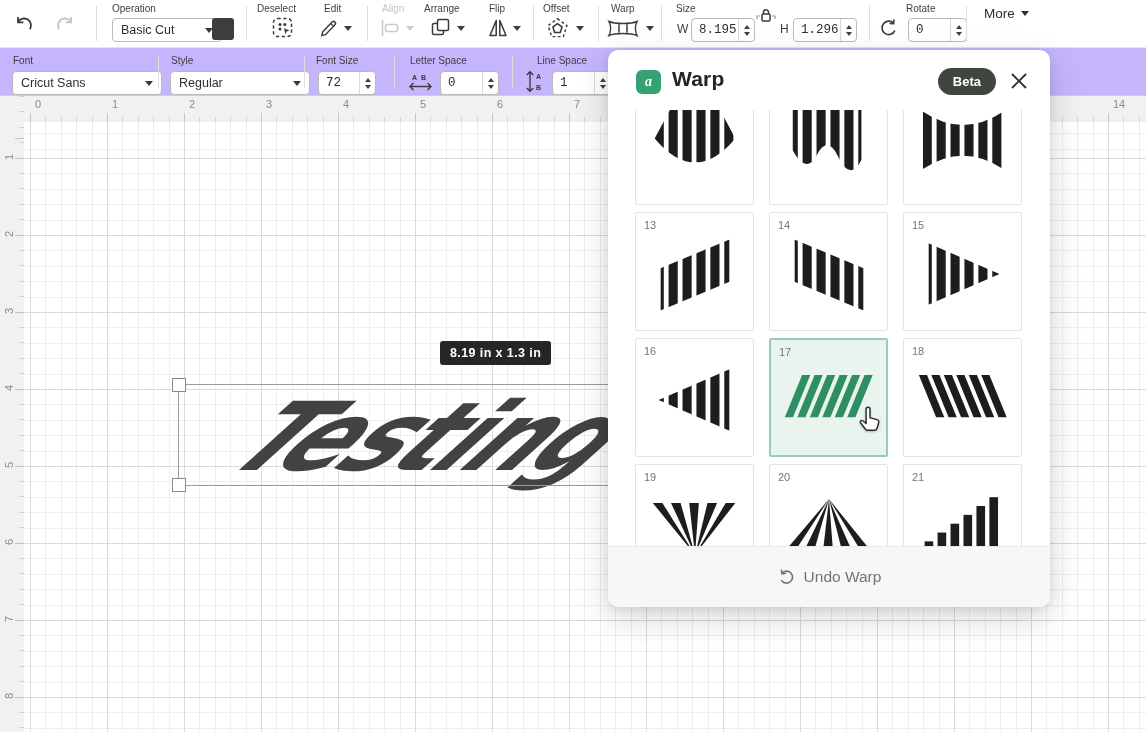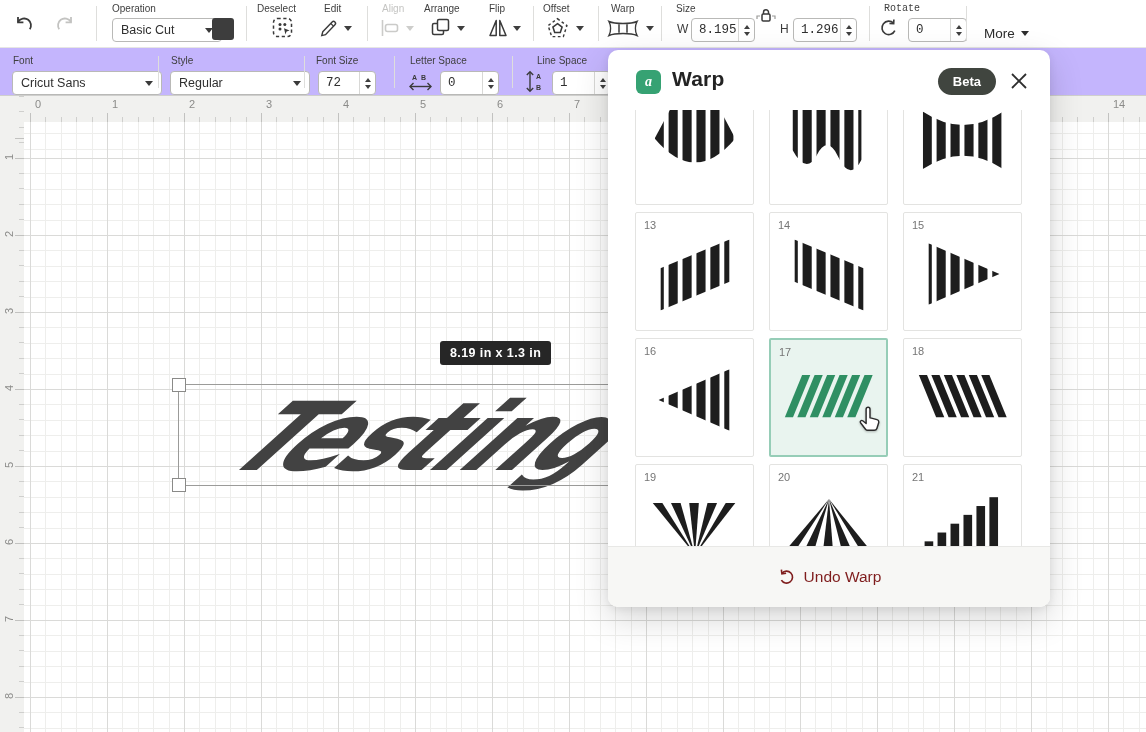--- a/index.html
+++ b/index.html
@@ -195,37 +195,37 @@
     <span class="wh" style="left:780px;">H</span>
     <div class="numbox" style="left:793px;top:18px;width:62px;">
       <input readonly="" value="1.296" style="">
       <span class="stepper">
           <span class="u"></span>
           <span class="d"></span>
         </span>
     </div>
     <div class="vdiv" style="left:869px;"></div>
 
-    <span class="glabel" style="left:884px;font-family:Liberation Mono, monospace;">Rotate</span>
+    <span class="glabel" style="left:906px;">Rotate</span>
     <button class="iconbtn" style="left:877px;top:17px;">
       <svg width="23" height="23" viewBox="0 0 24 24">
         <path d="M18.6,14.2 A7,7 0 1 1 17.2,6.4" fill="none" stroke="#3a3a3a" stroke-width="1.7"></path>
         <polyline points="17.6,2.6 17.4,7 13,6.8" fill="none" stroke="#3a3a3a" stroke-width="1.7"></polyline>
       </svg>
     </button>
     <div class="numbox" style="left:908px;top:18px;width:57px;">
       <input readonly="" value="0" style="">
       <span class="stepper">
           <span class="u"></span>
           <span class="d"></span>
         </span>
     </div>
     <div class="vdiv" style="left:966px;"></div>
 
-    <div class="more" style="left:984px;top:26px;">
+    <div class="more" style="left:984px;top:6px;">
       <span>More</span>
       <span class="mc"></span>
     </div>
   </div>
 
   <div class="row2">
     <span class="glabel" style="left:13px;">Font</span>
     <div class="selectbox" style="left:12px;top:23px;width:132px;">
       <span>Cricut Sans</span>
       <span class="sc"></span>
@@ -516,21 +516,21 @@
               <rect x="23.5" y="46.8" width="9" height="23.200000000000003" fill="#1d1d1d"></rect>
               <rect x="37" y="37.6" width="9" height="32.4" fill="#1d1d1d"></rect>
               <rect x="50.5" y="28.400000000000002" width="9" height="41.599999999999994" fill="#1d1d1d"></rect>
               <rect x="64" y="19.200000000000003" width="9" height="50.8" fill="#1d1d1d"></rect>
               <rect x="77.5" y="10" width="9" height="60" fill="#1d1d1d"></rect>
             </svg>
           </div>
         </div>
     </div>
     <div class="panel-footer">
-      <button class="undo-warp" style="color: #7f1d1d; justify-content: flex-end;">
+      <button class="undo-warp" style="color: #737373; justify-content: flex-end;">
         <svg width="19" height="19" viewBox="0 0 20 20">
           <path d="M5.2,5.6 A6.3,6.3 0 1 1 4.6,12.8" fill="none" stroke="currentColor" stroke-width="1.7"></path>
           <polyline points="4.6,1.8 5.2,6.2 9.6,5.6" fill="none" stroke="currentColor" stroke-width="1.7"></polyline>
         </svg>
         <span>Undo Warp</span>
       </button>
     </div>
     <svg class="handcursor" width="27" height="29" viewBox="0 0 22 24">
       <path d="M8.2,2.6 c0-0.9 0.7-1.6 1.6-1.6 s1.6,0.7 1.6,1.6 v7.2 l1.2,0.25 4.6,1.25 c0.9,0.25 1.5,1.05 1.5,1.95 0,0.2 0,0.4-0.1,0.6 l-1.5,4.7 c-0.3,0.95-1.2,1.6-2.2,1.6 h-5.3 c-0.75,0-1.45-0.35-1.9-0.95 l-4.1-5.3 c-0.4-0.55-0.3-1.3 0.25-1.7 0.45-0.35 1.05-0.3 1.5,0.05 l2.85,2.2 Z" fill="#fff" stroke="#2b2b2b" stroke-width="1.2" stroke-linejoin="round"></path>
     </svg>

